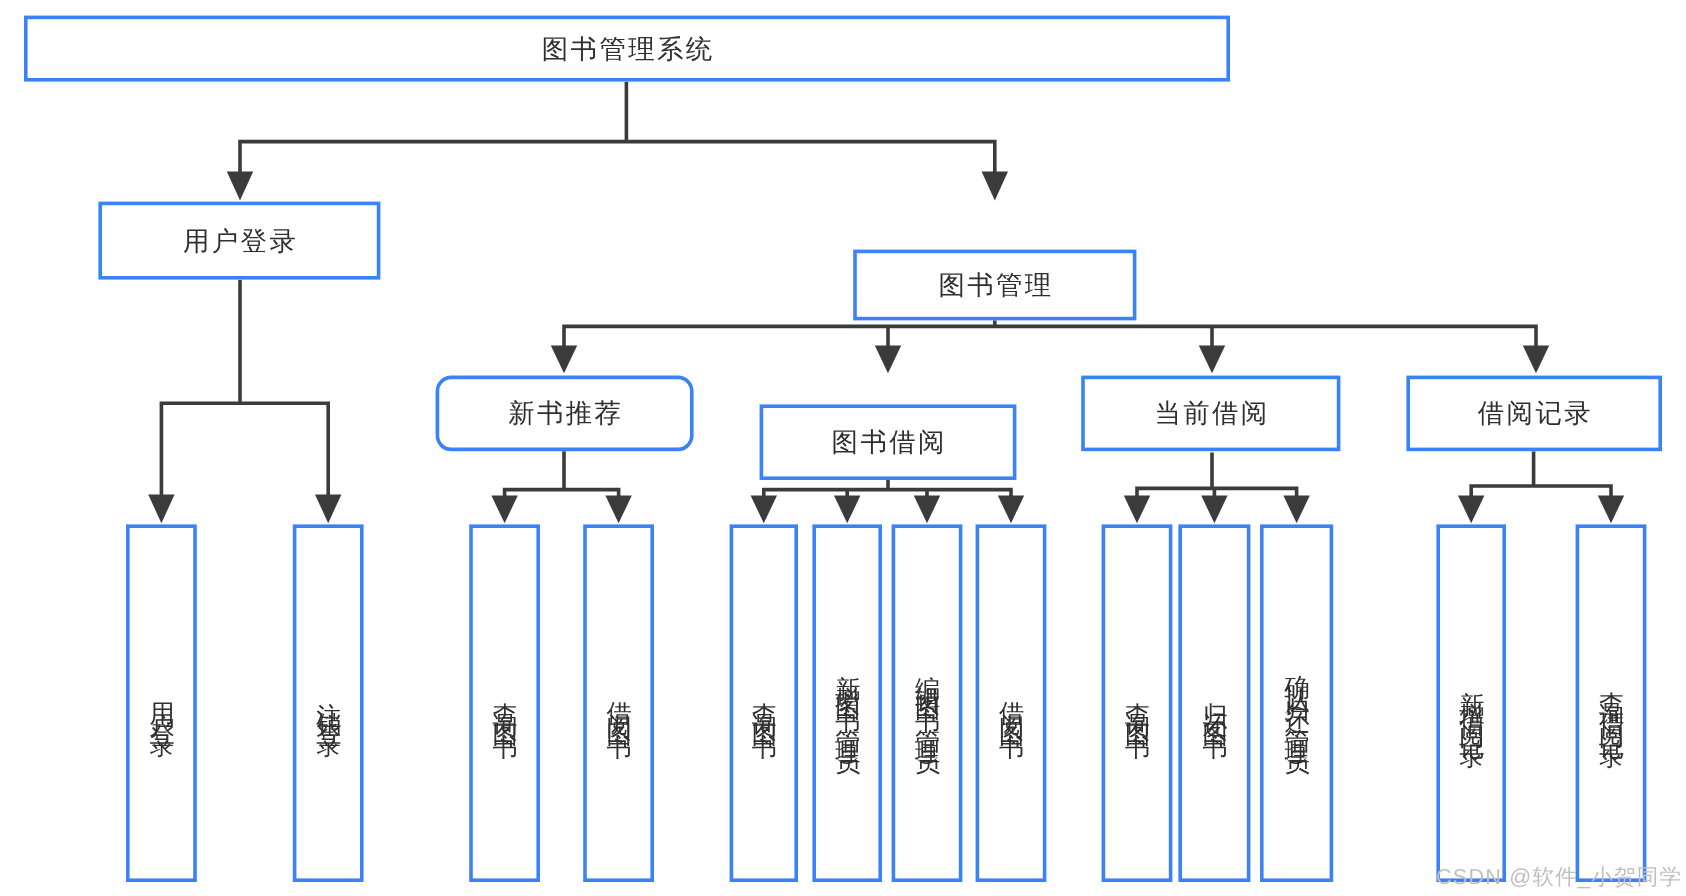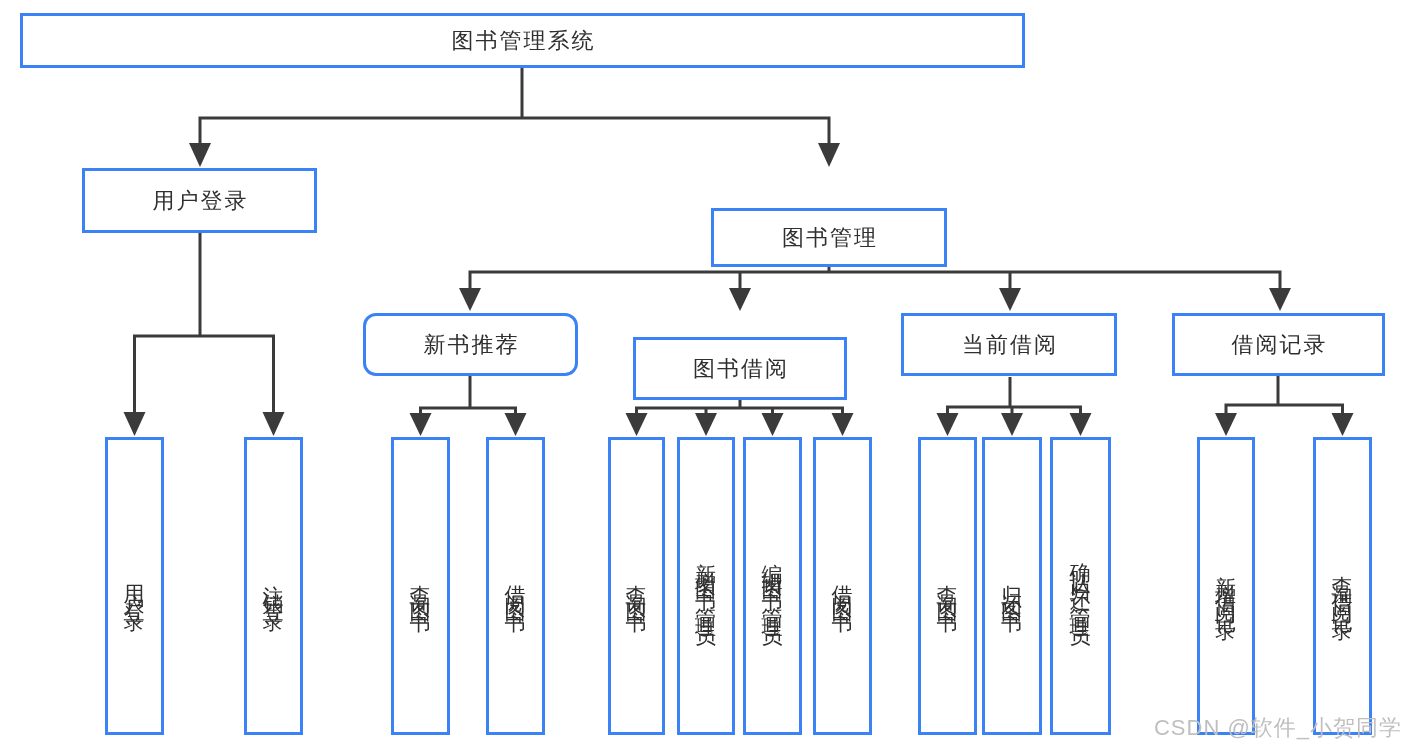--- a/index.html
+++ b/index.html
@@ -42,21 +42,21 @@
     writing-mode: vertical-rl;
     text-orientation: mixed;
     font-size: 21px;
     letter-spacing: 9px;
     line-height: 1;
   }
   .watermark {
     position: absolute;
     right: 3px;
     bottom: 4px;
-    font-size: 22px;
+    font-size: 18px;
     color: #bfbfbf;
     letter-spacing: 1px;
     white-space: nowrap;
     text-align: center;
   }
   .line {
     fill: none;
     stroke: #3b3b3b;
     stroke-width: 3;
   }

